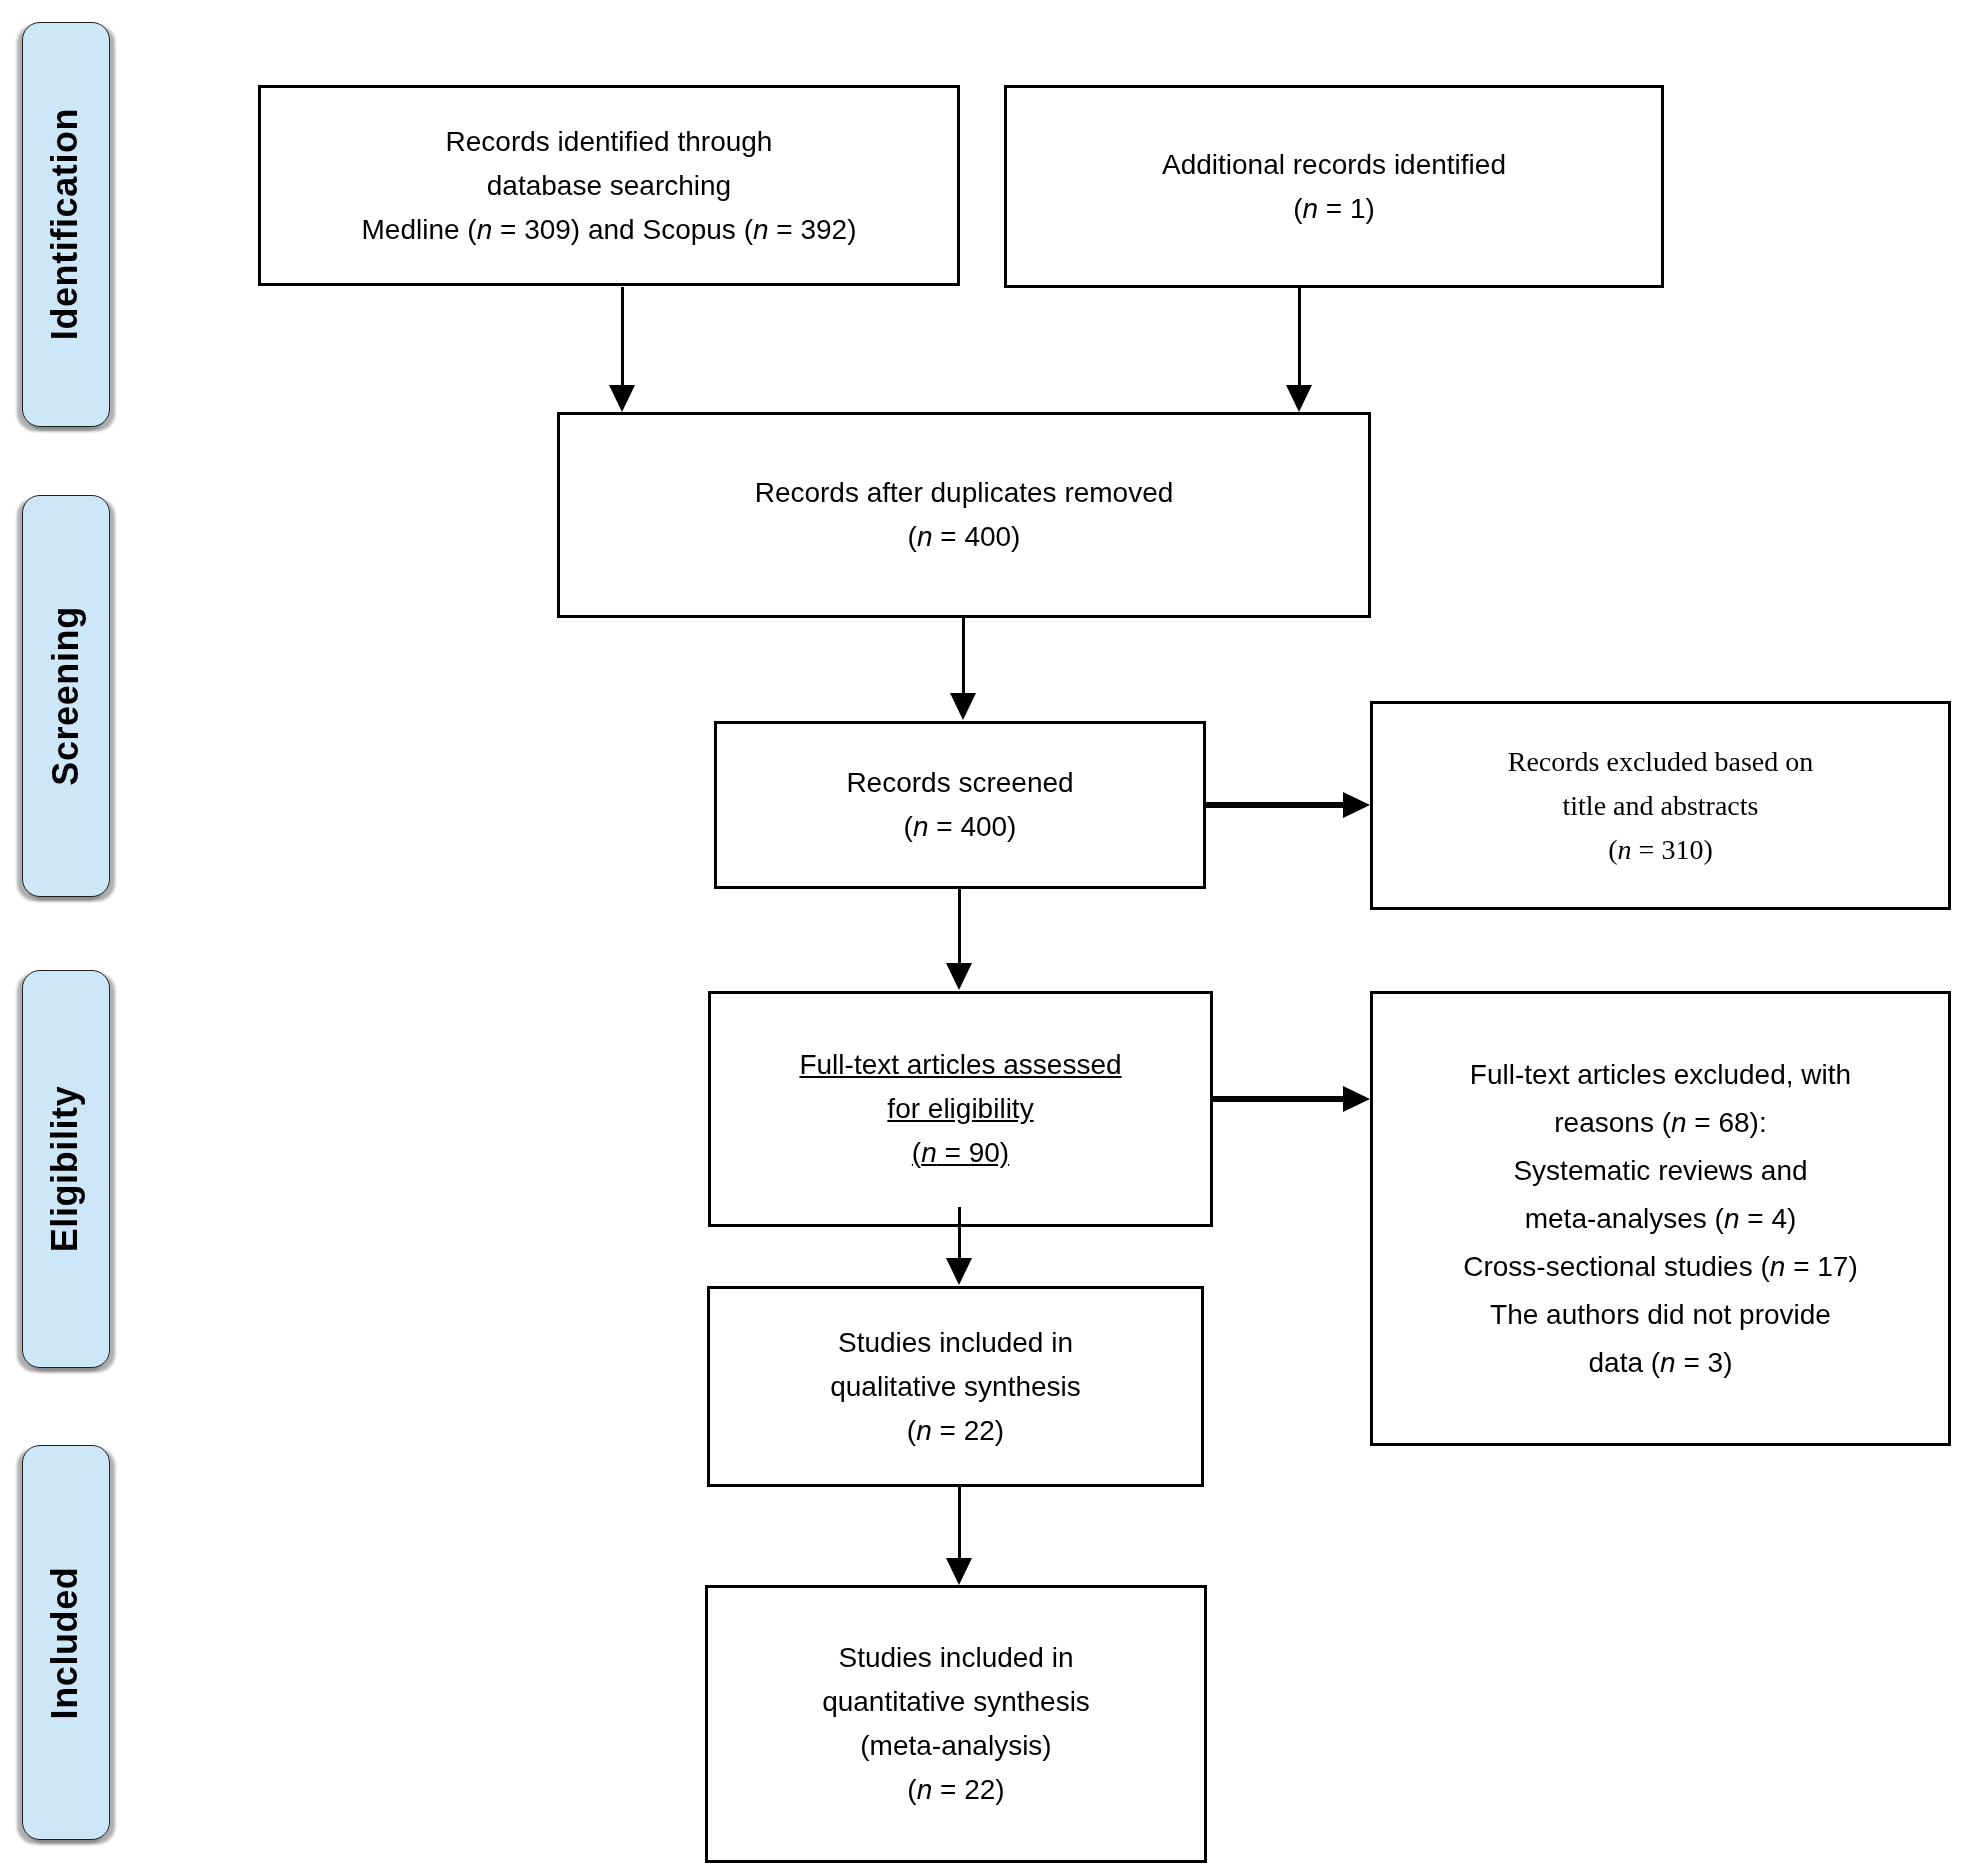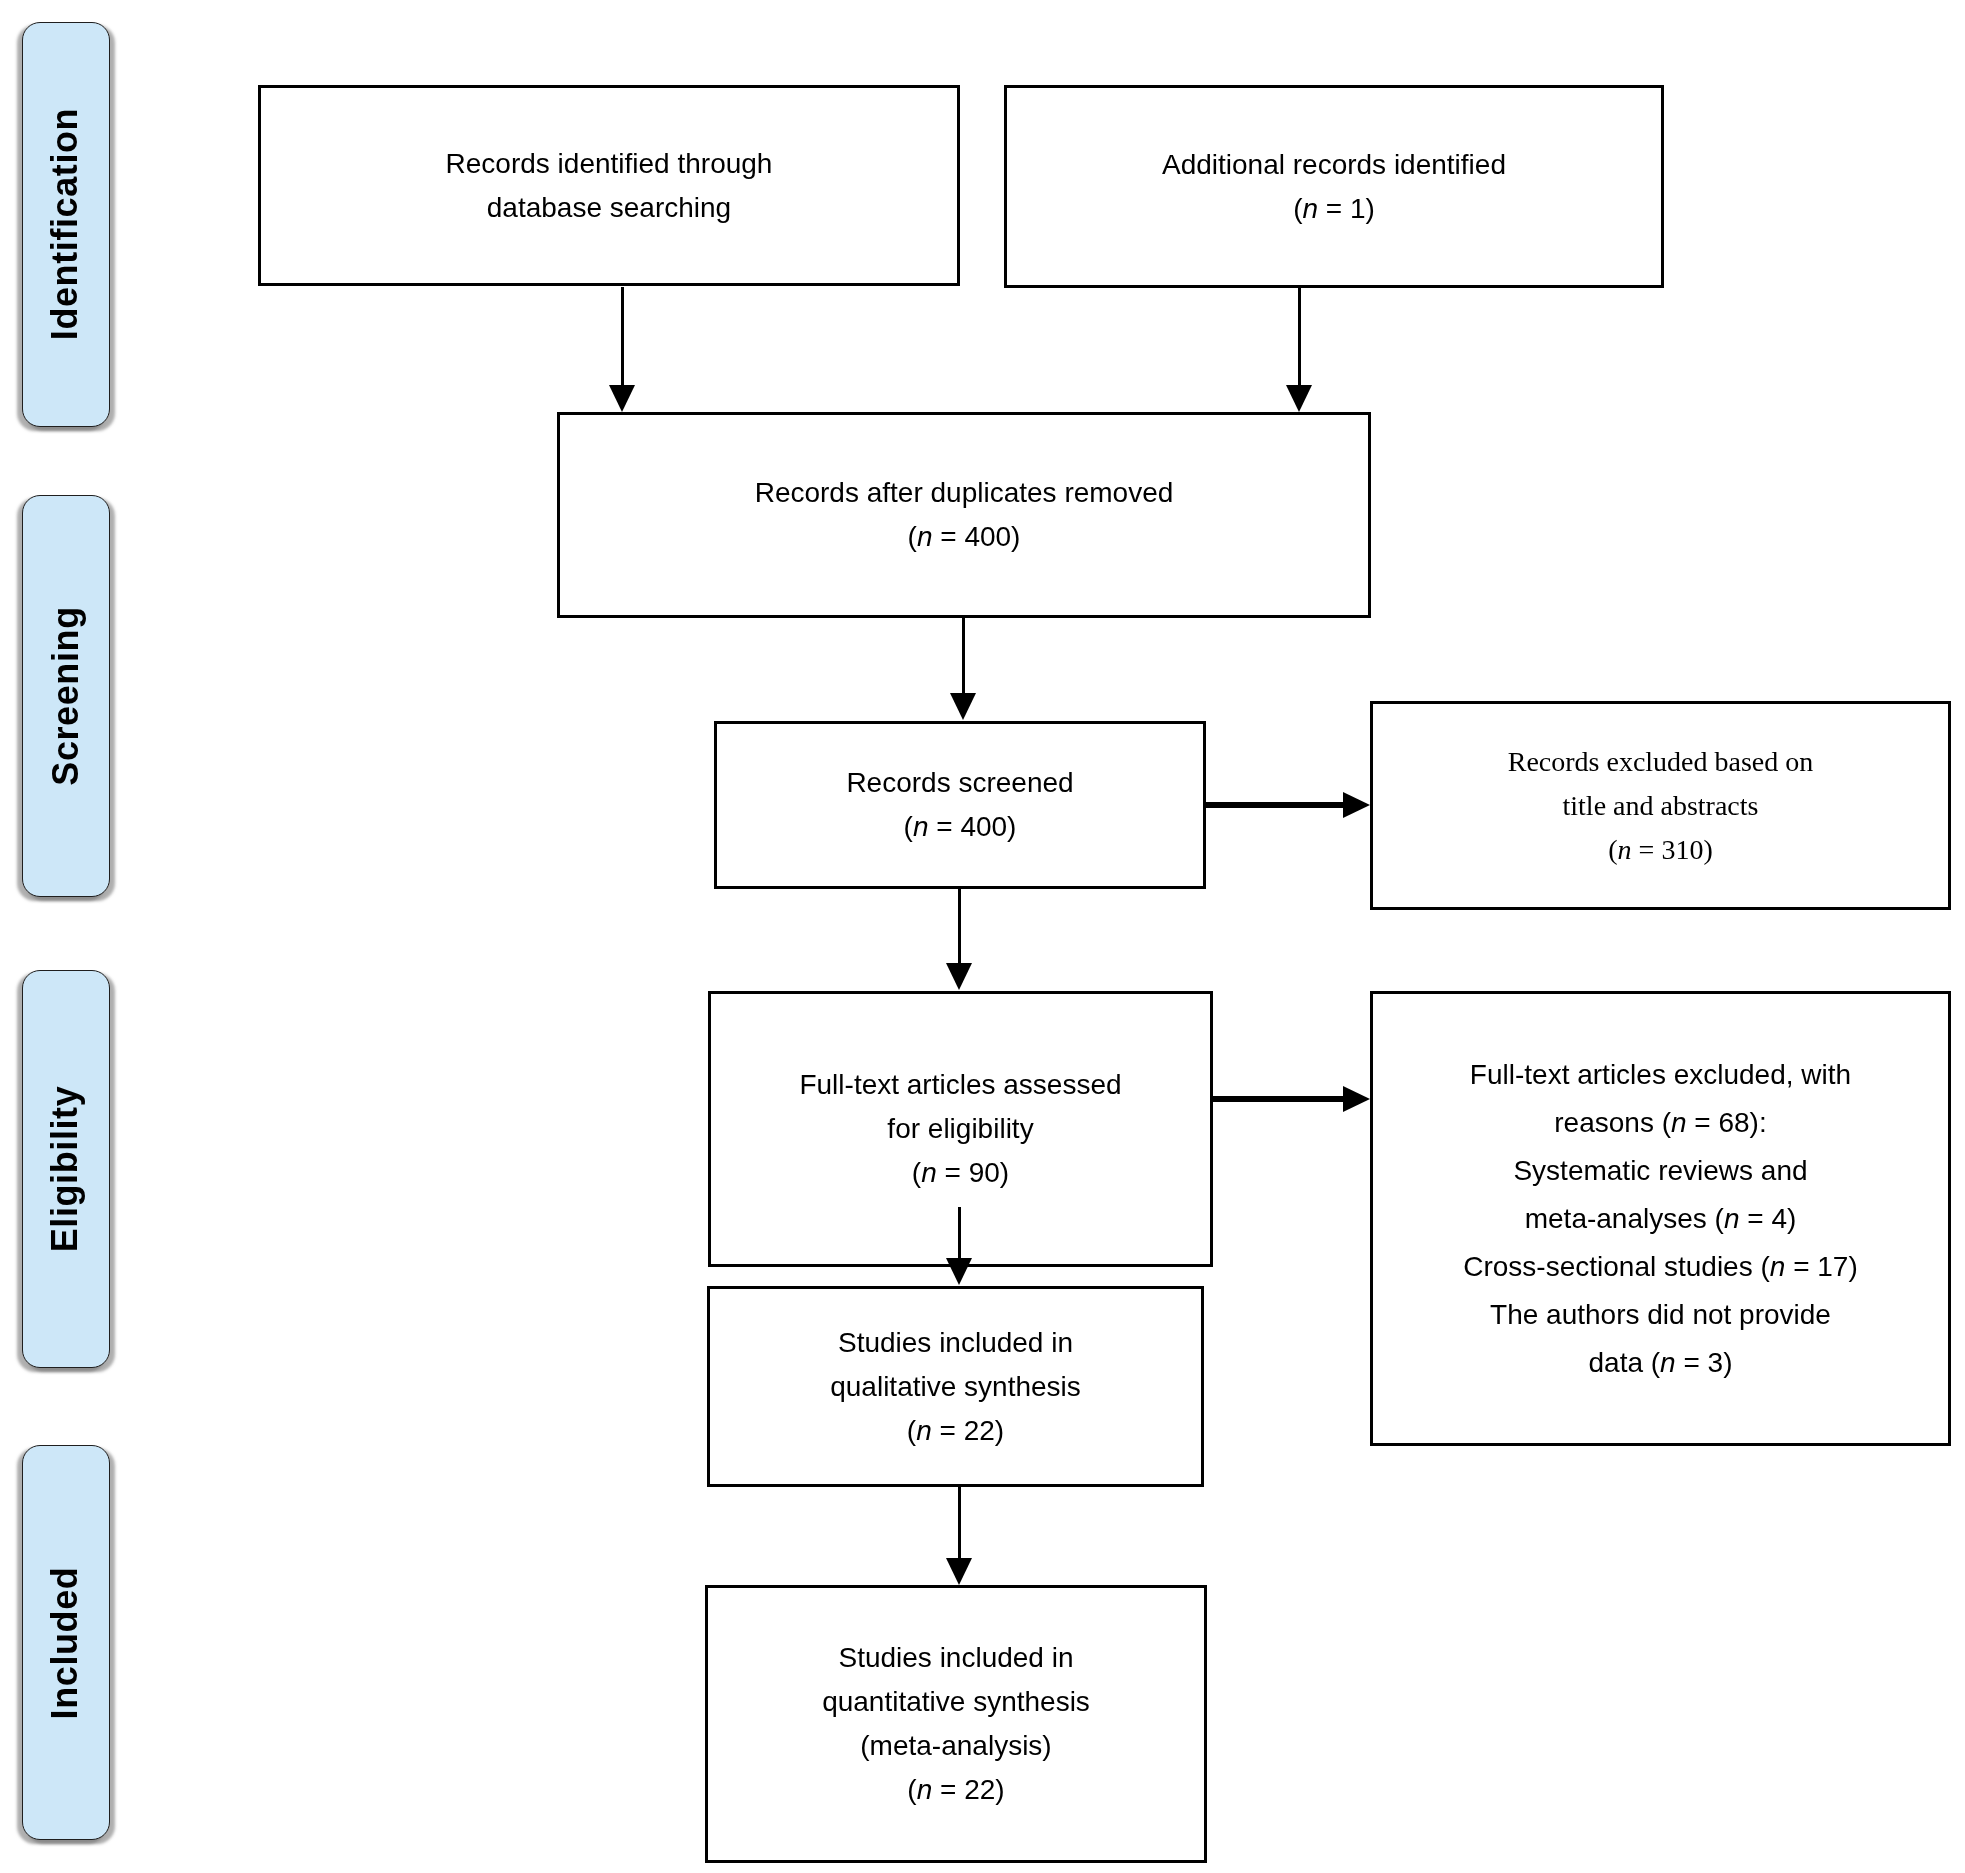--- a/index.html
+++ b/index.html
@@ -57,21 +57,21 @@
     font-size: 28px;
     line-height: 44px;
   }
   .box i { font-style: italic; }
 
   #box-identified        { left: 258px;  top: 85px;  width: 702px; height: 201px; }
   #box-additional        { left: 1004px; top: 85px;  width: 660px; height: 203px; }
   #box-deduplicated      { left: 557px;  top: 412px;  width: 814px; height: 206px; }
   #box-screened          { left: 714px; top: 721px; width: 492px;  height: 168px; }
   #box-excluded-title    { left: 1370px; top: 701px; width: 581px;  height: 209px; font-family: Liberation Serif, serif; }
-  #box-fulltext-assessed { left: 708px; top: 991px; width: 505px;  height: 276px; }
+  #box-fulltext-assessed { left: 708px; top: 991px; width: 505px;  height: 236px; text-decoration: underline; }
   #box-fulltext-excluded { left: 1370px; top: 991px; width: 581px;  height: 455px; line-height: 48px; }
   #box-qualitative       { left: 707px; top: 1286px; width: 497px;  height: 201px; }
   #box-quantitative      { left: 705px; top: 1585px; width: 502px;  height: 278px; }
 
   
   .vline {
     position: absolute;
     width: 3px;
     background: #000000;
   }
@@ -126,20 +126,21 @@
   <div class="stage" id="stage-eligibility">
     <span>Eligibility</span>
   </div>
   <div class="stage" id="stage-included">
     <span>Included</span>
   </div>
 
   <div class="box" id="box-identified">
     <div>Records identified through</div>
     <div>database searching</div>
+    <div>Medline (<i>n</i> = 309) and Scopus (<i>n</i> = 392)</div>
   </div>
 
   <div class="box" id="box-additional">
     <div>Additional records identified</div>
     <div>(<i>n</i> = 1)</div>
   </div>
 
   <div class="box" id="box-deduplicated">
     <div>Records after duplicates removed</div>
     <div>(<i>n</i> = 400)</div>

